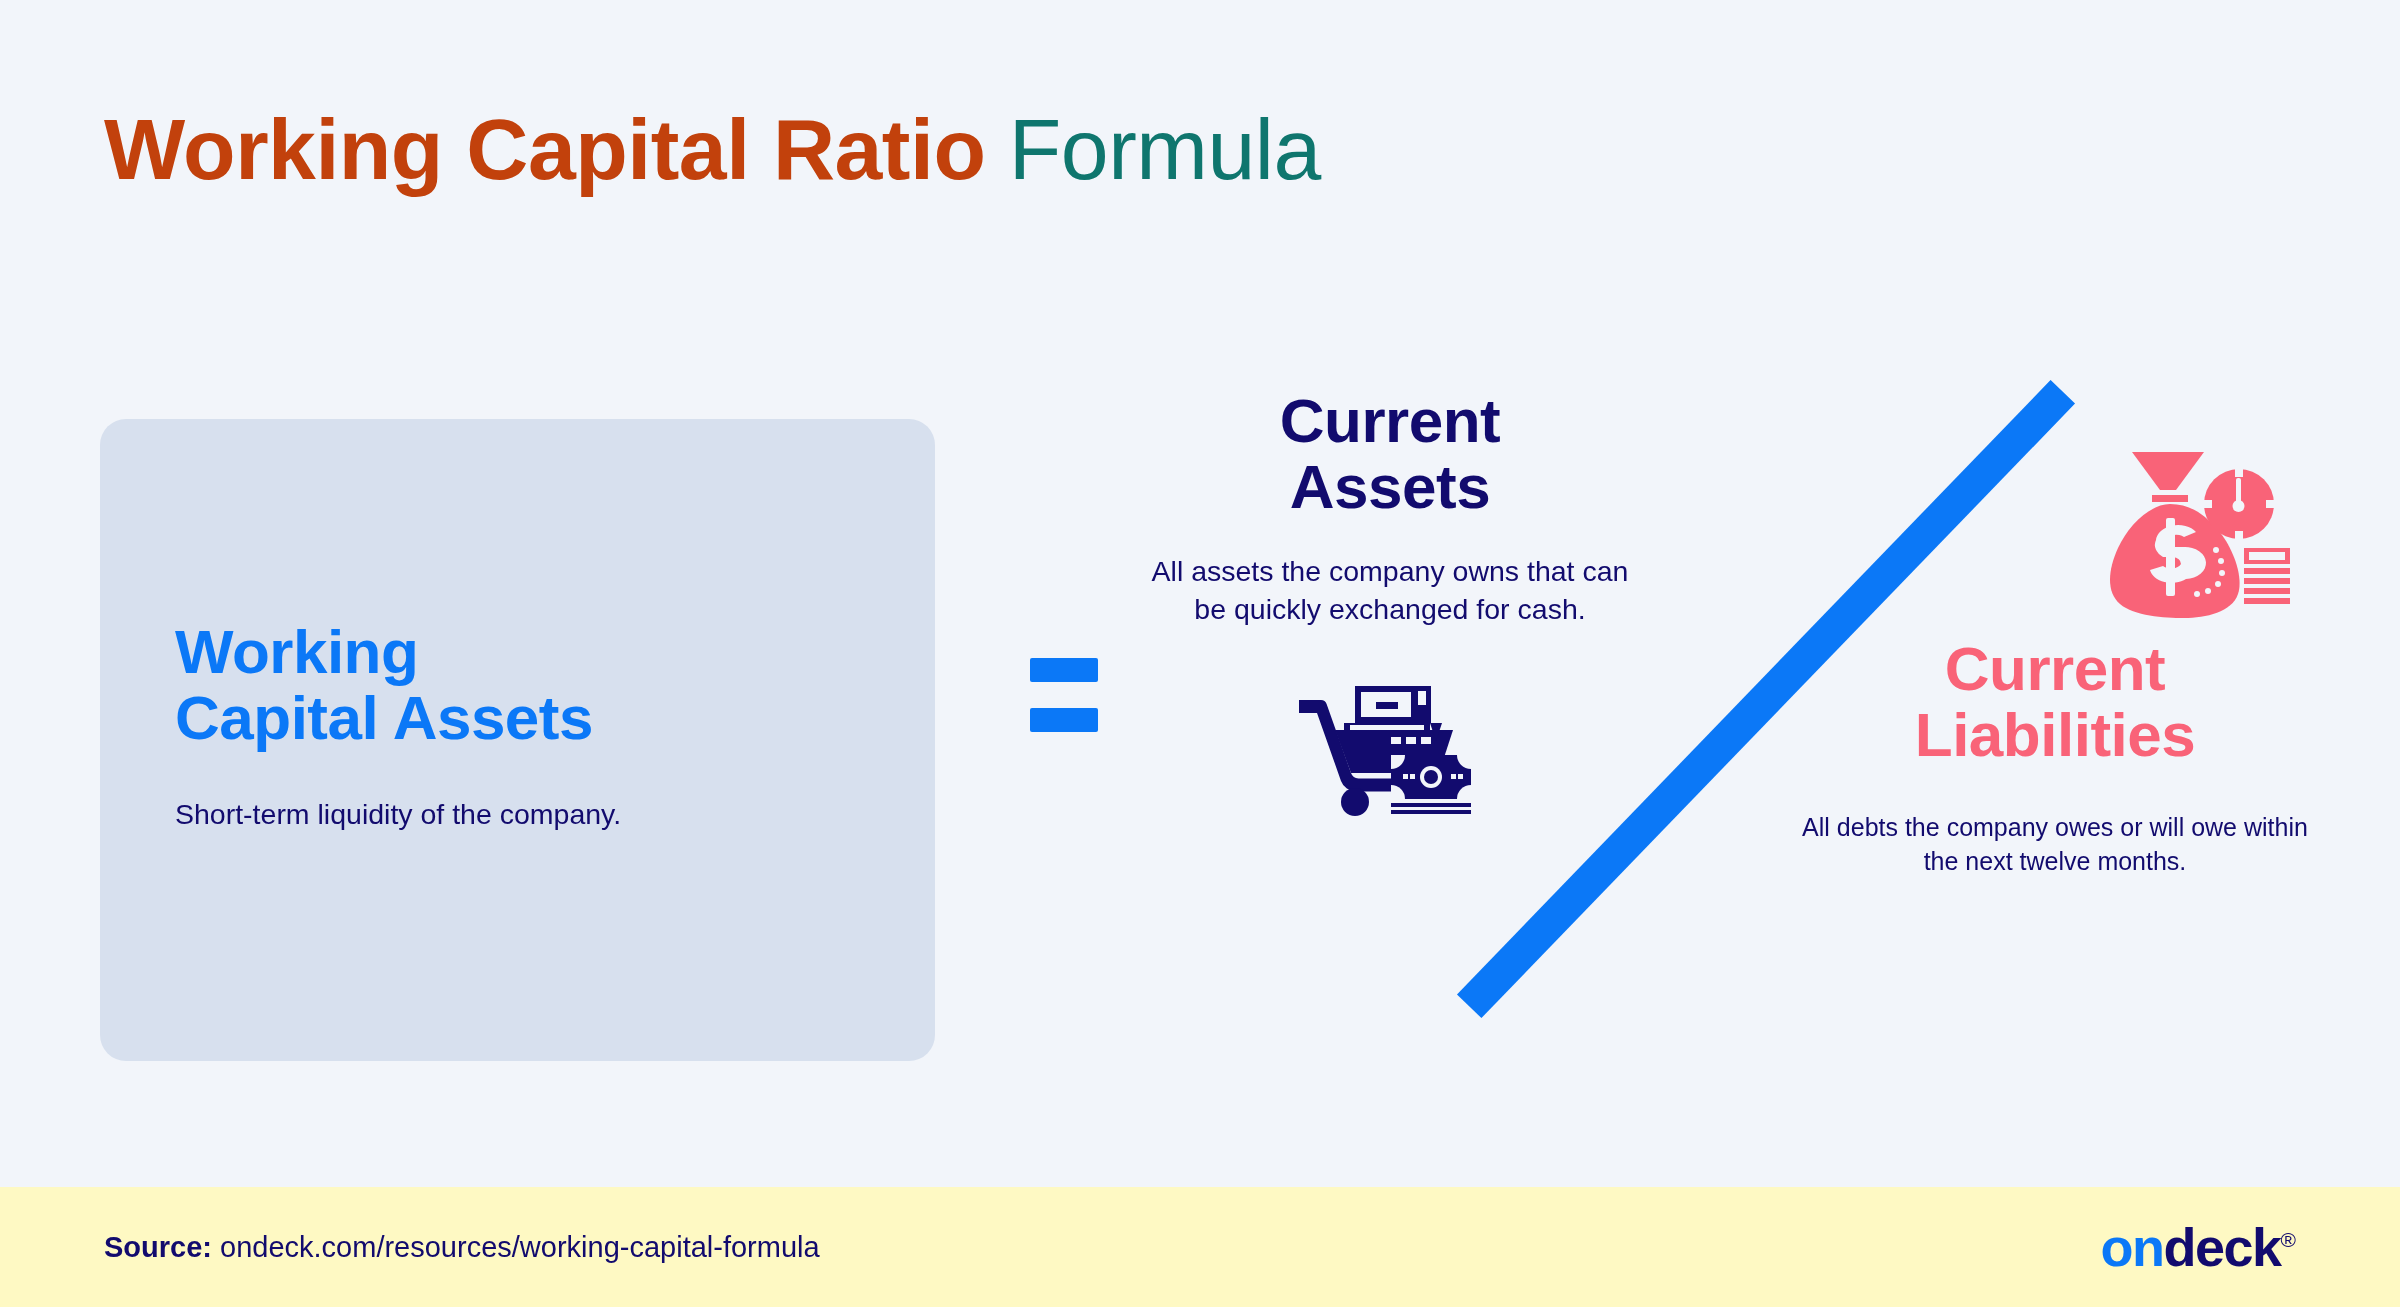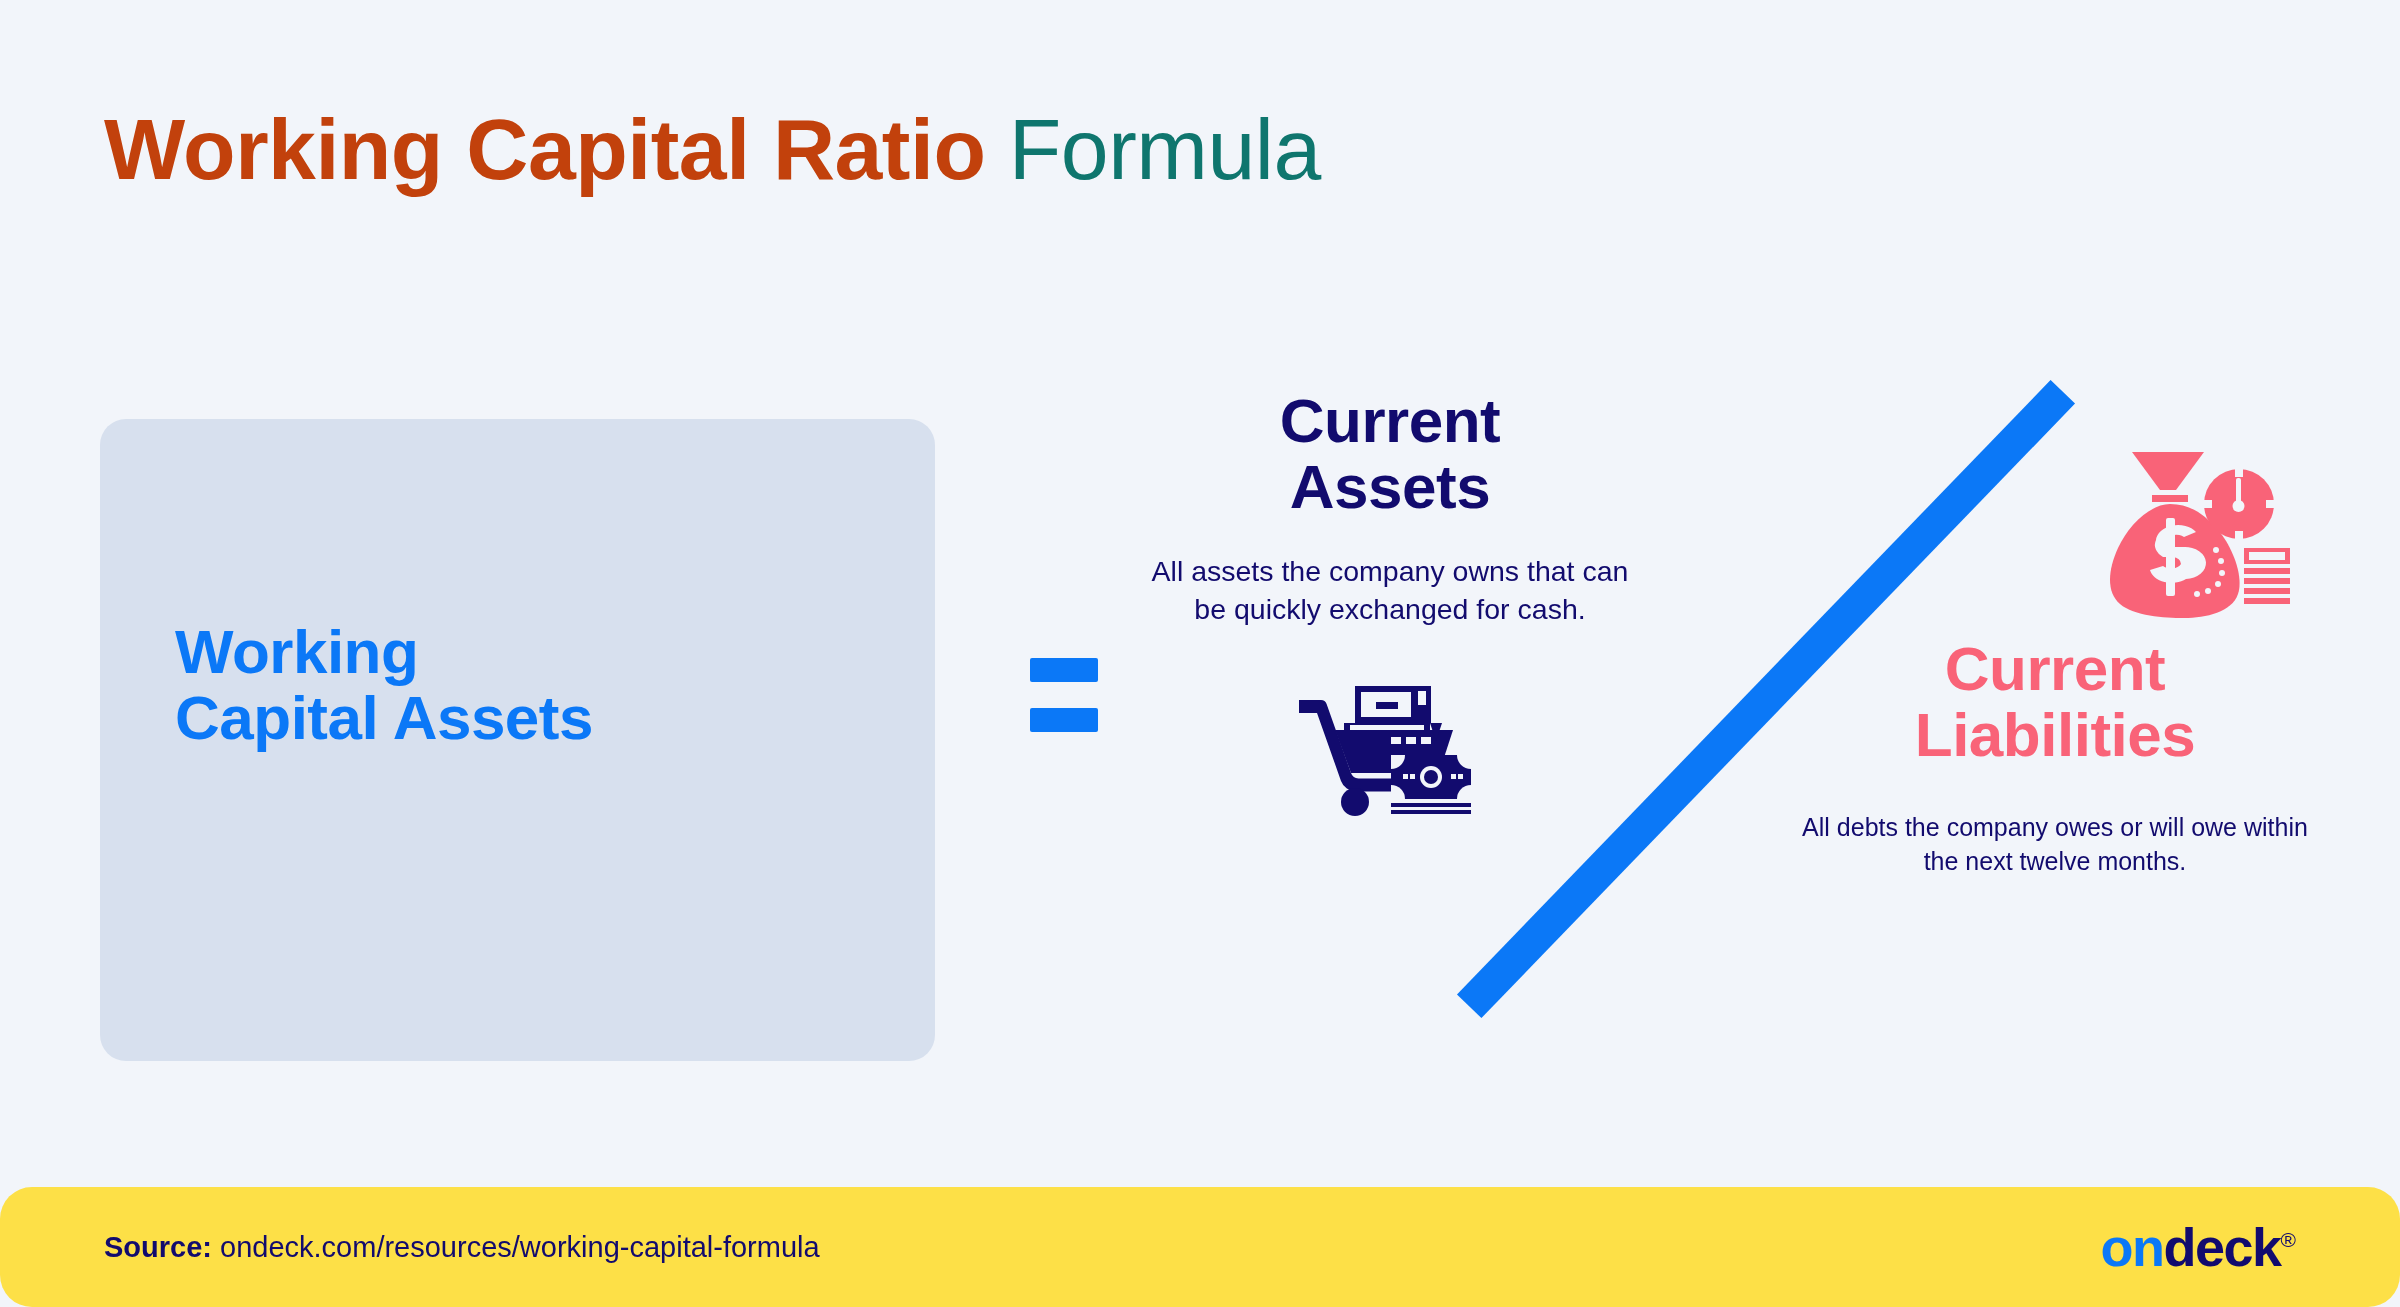--- a/index.html
+++ b/index.html
@@ -151,22 +151,21 @@
     line-height: 1.33;
   }
 
   
   .footer {
     position: absolute;
     left: 0;
     top: 1187px;
     width: 2400px;
     height: 120px;
-    background: #fde047;
-    border-radius: 32px;
+    background: #fef9c3;
   }
   .footer-source {
     position: absolute;
     left: 104px;
     top: 50%;
     transform: translateY(-50%);
     font-size: 29px;
     color: #120b6e;
     white-space: nowrap;
   }
@@ -201,20 +200,21 @@
   <div class="title">
     <span class="t-strong">Working Capital Ratio</span><span>&nbsp;</span><span class="t-light">Formula</span>
   </div>
 
   <div class="card">
     <div class="card-inner">
       <div class="card-heading">
         <div>Working</div>
         <div>Capital Assets</div>
       </div>
+      <div class="card-sub">Short-term liquidity of the company.</div>
     </div>
   </div>
 
   <div class="equals">
     <div class="bar"></div>
     <div class="bar"></div>
   </div>
 
   <div class="assets">
     <div class="assets-heading">

